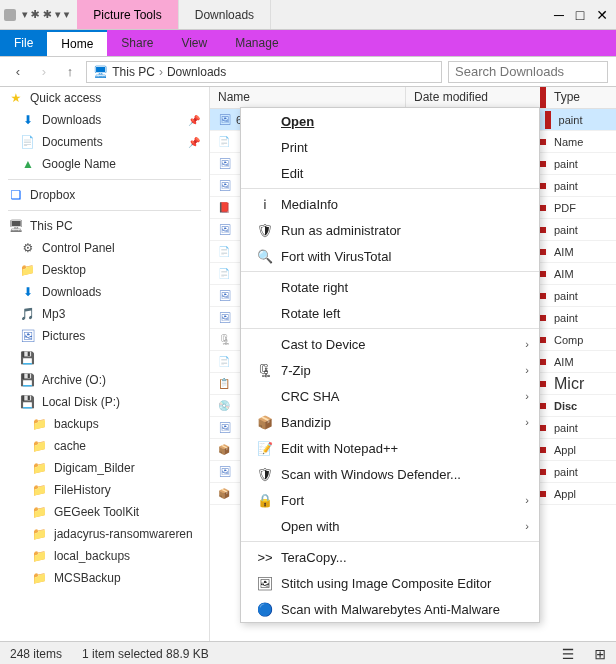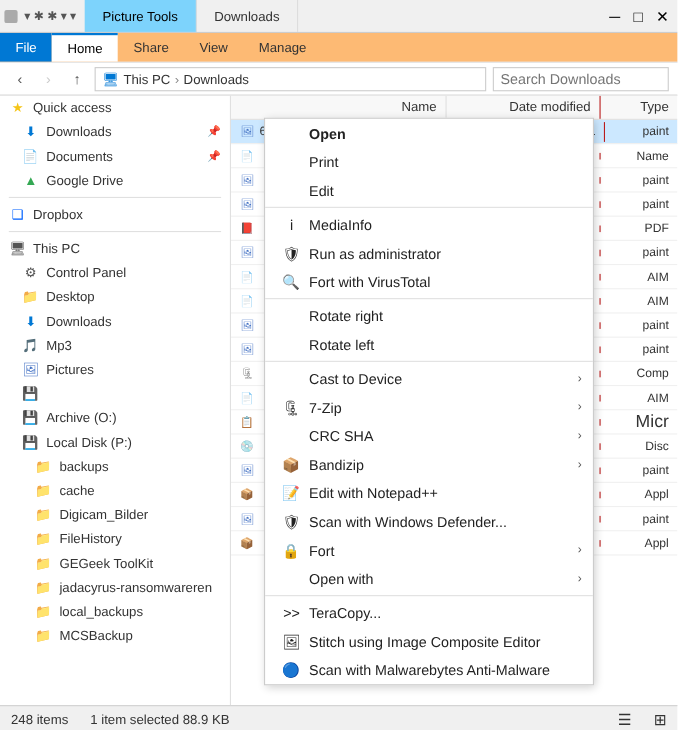--- a/index.html
+++ b/index.html
@@ -32,36 +32,36 @@
     .title-tab {
       padding: 0 16px;
       display: flex;
       align-items: center;
       font-size: 12px;
       color: #333;
       cursor: pointer;
       border-right: 1px solid #ddd;
     }
     .title-tab.active {
-      background: #7dd3fc;
+      background: #f9a8d4;
       color: #000;
       font-weight: 500;
     }
 
     
     .ribbon {
       display: flex;
       flex-direction: column;
       background: #f8f8f8;
       border-bottom: 1px solid #ccc;
     }
     .ribbon-tabs {
       display: flex;
       height: 26px;
-      background: #fdba74;
+      background: #d946ef;
       text-align: right;
     }
     .ribbon-tab {
       padding: 0 14px;
       display: flex;
       align-items: center;
       font-size: 12px;
       cursor: pointer;
       color: #333;
     }
@@ -148,33 +148,32 @@
       background: #e0e0e0;
       margin: 4px 8px;
     }
 
     
     .file-area {
       flex: 1;
       overflow-y: auto;
       position: relative;
       background: #fff;
-      text-align: right;
     }
     .file-list-header {
       display: flex;
       height: 22px;
       border-bottom: 1px solid #e0e0e0;
       background: #f8f8f8;
       position: sticky;
       top: 0;
       z-index: 1;
     }
     .col-name { flex: 1; padding: 3px 8px; font-size: 12px; color: #333; border-right: 1px solid #e0e0e0; }
-    .col-date { width: 140px; padding: 3px 8px; font-size: 12px; color: #333; border-right: 1px solid #b91c1c; }
+    .col-date { width: 140px; padding: 3px 8px; font-size: 12px; color: #333; border-right: 6px solid #b91c1c; }
     .col-type { width: 70px; padding: 3px 8px; font-size: 12px; color: #333; }
 
     .file-row {
       display: flex;
       height: 22px;
       align-items: center;
       border-bottom: 1px solid #f0f0f0;
       cursor: pointer;
     }
     .file-row.selected { background: #cce8ff; }
@@ -208,21 +207,21 @@
     }
     .cm-item {
       display: flex;
       align-items: center;
       padding: 5px 16px;
       cursor: pointer;
       gap: 8px;
       color: #222;
       position: relative;
     }
-    .cm-item.open { font-weight: bold; }
+    .cm-item.open { font-weight: bold; text-decoration: underline; }
     .cm-item .cm-icon { width: 16px; height: 16px; flex-shrink: 0; display: flex; align-items: center; justify-content: center; }
     .cm-item .cm-arrow { position: absolute; right: 10px; color: #555; font-size: 11px; }
     .cm-divider { height: 1px; background: #e0e0e0; margin: 2px 0; }
 
     
     .icon-folder { color: #ffd04b; }
     .icon-down { color: #0078d4; }
     .icon-doc { color: #4472c4; }
     .icon-gdrive { color: #34a853; }
     .icon-dropbox { color: #0061ff; }
@@ -307,21 +306,21 @@
       <span class="label">Downloads</span>
       <span class="pin">📌</span>
     </div>
     <div class="sidebar-item indent1">
       <span class="icon icon-doc">📄</span>
       <span class="label">Documents</span>
       <span class="pin">📌</span>
     </div>
     <div class="sidebar-item indent1">
       <span class="icon icon-gdrive">▲</span>
-      <span class="label">Google Drive</span>
+      <span class="label">Google Name</span>
     </div>
     <div class="sidebar-divider"></div>
     <div class="sidebar-item">
       <span class="icon icon-dropbox">❑</span>
       <span class="label">Dropbox</span>
     </div>
     <div class="sidebar-divider"></div>
     <div class="sidebar-item">
       <span class="icon icon-thispc">🖥</span>
       <span class="label">This PC</span>
@@ -488,21 +487,21 @@
           <span class="file-icon-sm" style="color:#4472c4;">📋</span>
         </div>
       <div class="col-date"></div>
       <div class="col-type" style="font-size:16px;">Micr</div>
     </div>
     <div class="file-row">
       <div class="col-name">
           <span class="file-icon-sm" style="color:#aaa;">💿</span>
         </div>
       <div class="col-date"></div>
-      <div class="col-type" style="font-size:11px;">Disc</div>
+      <div class="col-type" style="font-size:11px;font-weight:bold;">Disc</div>
     </div>
     <div class="file-row">
       <div class="col-name">
           <span class="file-icon-sm" style="color:#4472c4;">🖼</span>
         </div>
       <div class="col-date"></div>
       <div class="col-type" style="font-size:11px;">paint</div>
     </div>
     <div class="file-row">
       <div class="col-name">

